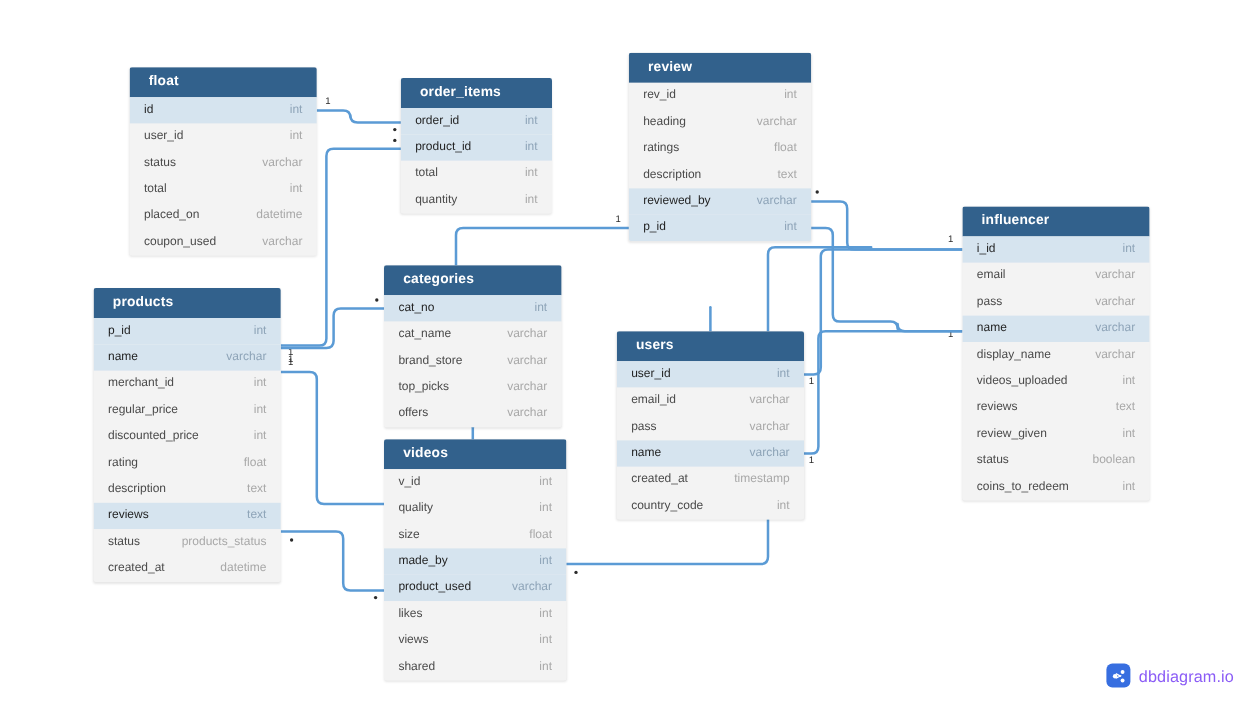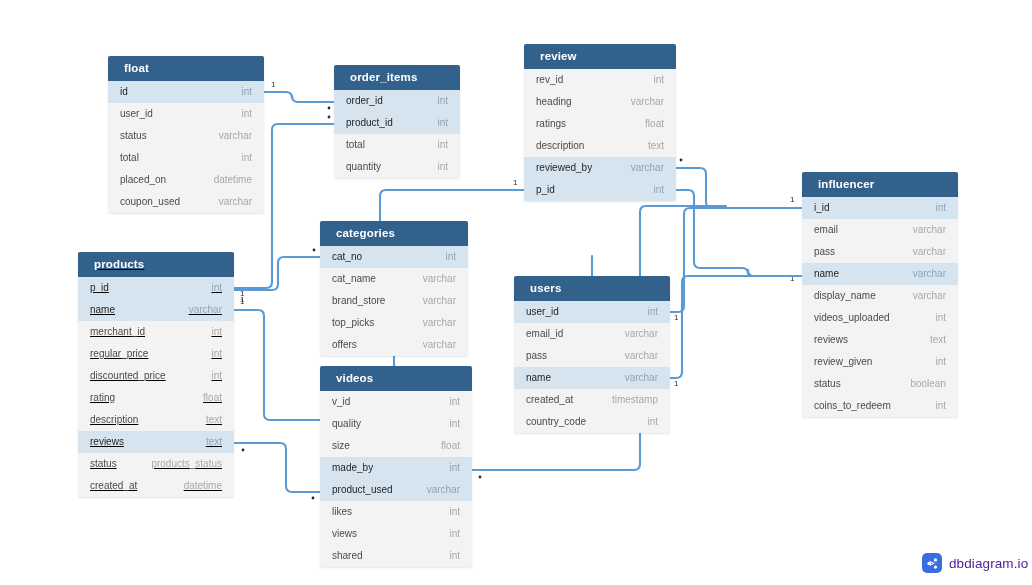--- a/index.html
+++ b/index.html
@@ -284,21 +284,21 @@
         </div>
         <div class="field-row">
           <span class="field-name">top_picks</span>
           <span class="field-type">varchar</span>
         </div>
         <div class="field-row">
           <span class="field-name">offers</span>
           <span class="field-type">varchar</span>
         </div>
       </div>
-      <div class="table-box" style="left: 78px; top: 252px; width: 156px; text-decoration: underline;">
+      <div class="table-box" style="left: 78px; top: 240px; width: 156px;">
         <div class="table-head">products</div>
         <div class="field-row hl">
           <span class="field-name">p_id</span>
           <span class="field-type">int</span>
         </div>
         <div class="field-row hl">
           <span class="field-name">name</span>
           <span class="field-type">varchar</span>
         </div>
         <div class="field-row">
@@ -403,16 +403,16 @@
       <svg width="13" height="13" viewBox="0 0 24 24" aria-hidden="true">
         <g fill="#ffffff">
           <circle cx="17.5" cy="5.5" r="3"></circle>
           <circle cx="17.5" cy="18.5" r="3"></circle>
           <circle cx="6" cy="12" r="3.4"></circle>
           <rect x="7.5" y="7.2" width="9" height="1.9" transform="rotate(28 7.5 7.2)"></rect>
           <rect x="6.8" y="14.4" width="9.4" height="1.9" transform="rotate(-28 6.8 14.4)"></rect>
         </g>
       </svg>
     </span>
-    <span class="brand-text" style="color: #4c1d95;">dbdiagram.io</span>
+    <span class="brand-text" style="color: #8b5cf6;">dbdiagram.io</span>
   </div>
 
 </div>
 
 </body></html>

